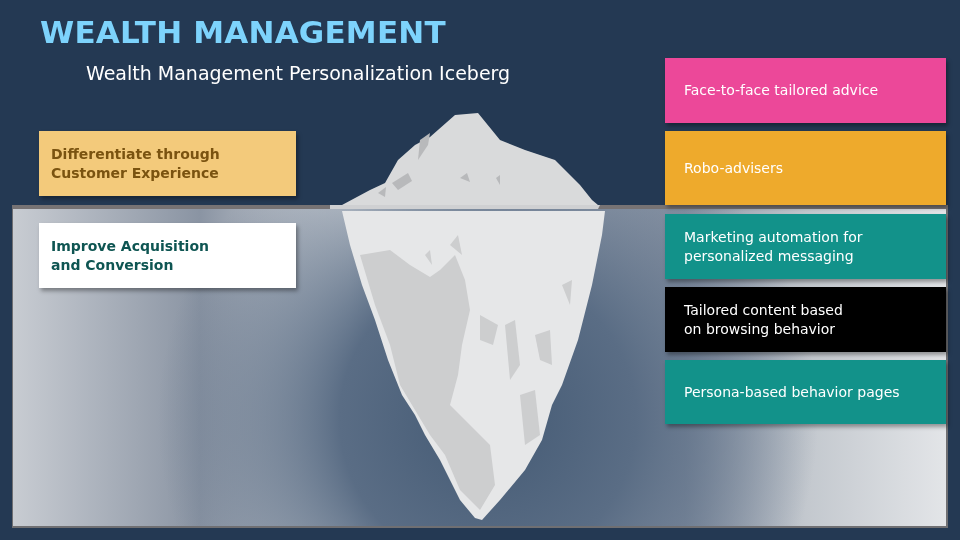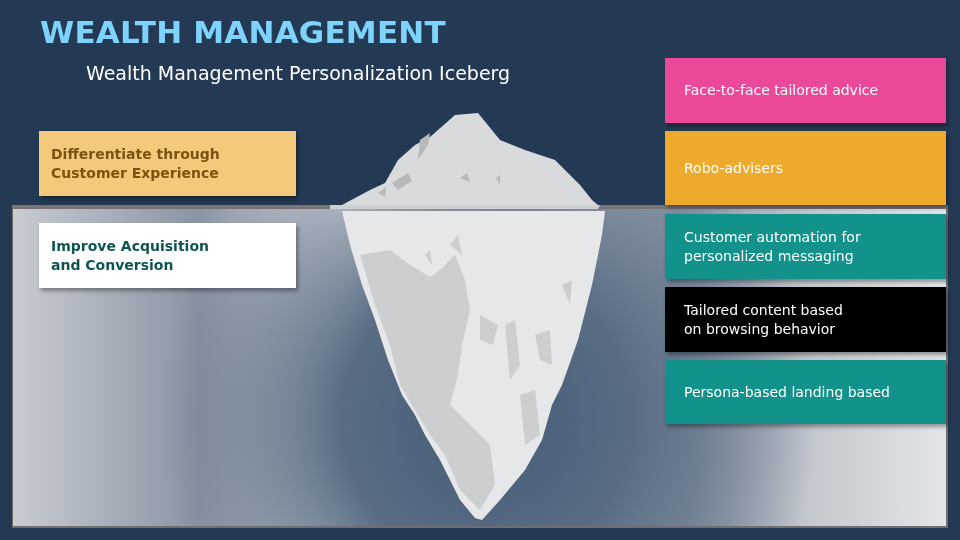--- a/index.html
+++ b/index.html
@@ -79,22 +79,22 @@
 and Conversion</span>
 </div>
 
 <div class="box right-box" style="top:58px; height:65px; background:#ec4899;">
   <span>Face-to-face tailored advice</span>
 </div>
 <div class="box right-box" style="top:131px; height:74px; background:#eeaa2c;">
   <span>Robo-advisers</span>
 </div>
 <div class="box right-box" style="top:214px; height:65px; background:#12928a;">
-  <span>Customer automation for
+  <span>Marketing automation for
 personalized messaging</span>
 </div>
 <div class="box right-box" style="top:287px; height:65px; background:#000000;">
   <span>Tailored content based
 on browsing behavior</span>
 </div>
 <div class="box right-box" style="top:360px; height:64px; background:#12928a;">
-  <span>Persona-based landing based</span>
+  <span>Persona-based behavior pages</span>
 </div>
 
 </body></html>

